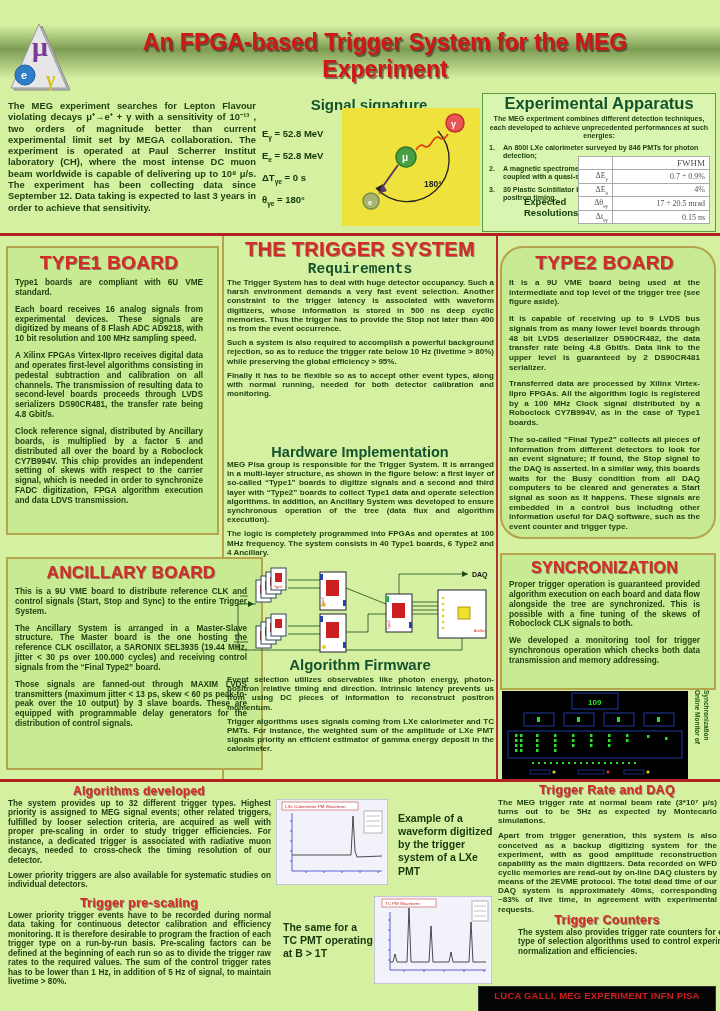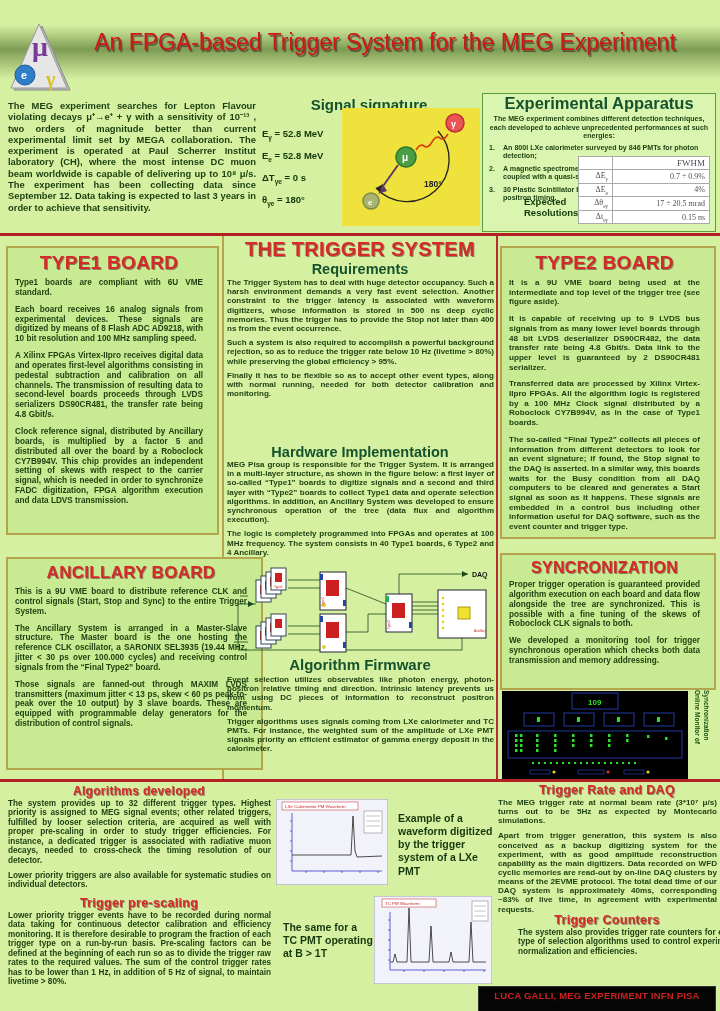--- a/index.html
+++ b/index.html
@@ -17,21 +17,21 @@
   .panel { background:#c8ea92; border:2px solid #b5a44e; padding:4px 14px 2px 7px; }
   .panel .body-text p { font-size:8.2px; line-height:1.2; margin-bottom:7px; }
   .mid-text p { font-size:8px; line-height:1.15; margin-bottom:5px; font-weight:bold; color:#1b3f0e; text-align:justify; }
   .bot-text p { font-size:8.2px; line-height:1.15; margin-bottom:6px; font-weight:bold; color:#1b3f0e; text-align:justify; }
   .divider { background:#b22222; height:3px; left:0; width:720px; }
   .vline { width:2px; }
   
   #title-band { left:0; top:25px; width:720px; height:54px;
     background:linear-gradient(180deg, rgba(123,158,82,0) 0%, rgba(110,142,70,.85) 45%, rgba(123,158,82,0) 100%); }
   #main-title { left:85px; top:29px; width:600px; font-size:23px; line-height:1.16;
-    font-weight:normal; color:#d01616; text-align:center;
+    font-weight:bold; color:#d01616; text-align:center;
     text-shadow:1.5px 1.5px 1px rgba(55,25,25,.6); }
   
   #signal-values div { height:22px; font-size:9.5px; font-weight:bold; color:#12380a; }
   #signal-values sub { font-size:6.5px; }
   
   #apparatus-panel { background:#daf5b0; border:1px solid #5a9e3c; }
   #apparatus-panel .app-intro { font-size:7.1px; font-weight:bold; color:#1b3f0e; margin:2px 2px 3px 2px; text-align:center; line-height:1.2;}
   .app-item { display:flex; font-size:7.1px; font-weight:bold; color:#1b3f0e; margin:0 0 4px 6px; line-height:1.2; }
   .app-item .num { width:14px; flex:none; }
   #res-table { border-collapse:collapse; background:#fff; font-family:"Liberation Serif", serif;
@@ -153,21 +153,21 @@
   <div class="panel abs" style="left:6px; top:557px; width:257px; height:213px;">
     <div class="red-head" style="font-size:17px; margin-bottom:4px;">ANCILLARY BOARD</div>
     <div class="body-text">
       <p>This is a 9U VME board to distribute reference CLK and control signals (Start, Stop and Sync) to the entire Trigger System.</p>
       <p>The Ancillary System is arranged in a Master-Slave structure. The Master board is the one hosting the reference CLK oscillator, a SARONIX SEL3935 (19.44 MHz, jitter &lt; 30 ps over 100.000 cycles) and receiving control signals from the “Final Type2” board.</p>
       <p>Those signals are fanned-out through MAXIM LVDS transmitters (maximum jitter &lt; 13 ps, skew &lt; 60 ps peak-to-peak over the 10 output) by 3 slave boards. These are equipped with programmable delay generators for the distribution of control signals.</p>
     </div>
   </div>
 
   <div class="abs red-head" style="left:226px; top:238px; width:268px; font-size:20px;">THE TRIGGER SYSTEM</div>
-  <div class="abs green-head" style="left:226px; top:261px; width:268px; font-size:14.5px;">Requirements</div>
+  <div class="abs green-head" style="left:226px; top:261px; width:268px; font-size:14.5px;font-family:Liberation Mono, monospace;">Requirements</div>
   <div class="abs mid-text" style="left:227px; top:278px; width:267px;">
     <p>The Trigger System has to deal with huge detector occupancy. Such a harsh environment demands a  very fast event selection. Another constraint to the trigger latency is associated with waveform digitizers, whose information is stored in 500 ns deep cyclic memories. Thus the trigger has to provide the Stop not later than 400 ns from the event occurrence.</p>
     <p>Such a system is also required to accomplish a powerful background rejection, so as to reduce the trigger rate below 10 Hz (livetime &gt; 80%) while preserving the global efficiency &gt; 95%.</p>
     <p>Finally it has to be flexible so as to accept other event types, along with normal running, needed for both detector calibration and monitoring.</p>
   </div>
   <div class="abs green-head" style="left:226px; top:444px; width:268px; font-size:14.5px;">Hardware Implementation</div>
   <div class="abs mid-text" style="left:227px; top:460px; width:267px;">
     <p>MEG Pisa group is responsible for the Trigger System. It is arranged in a multi-layer structure, as shown in the figure below: a first layer of so-called “Type1” boards to digitize signals and a second and third layer with “Type2” boards to collect Type1 data and operate selection algorithms. In addition, an Ancillary System was developed to ensure synchronous operation of the tree (data flux and algorithm execution).</p>
     <p>The logic is completely programmed into FPGAs and operates at 100 MHz frequency. The system consists in 40 Type1 boards, 6 Type2 and 4 Ancillary.</p>
   </div>
@@ -273,21 +273,21 @@
       <text x="244" y="11" font-size="7" font-weight="bold" fill="#111">DAQ</text>
     </svg>
   </div>
 
   <div class="abs green-head" style="left:226px; top:656px; width:268px; font-size:15px;">Algorithm Firmware</div>
   <div class="abs mid-text" style="left:227px; top:675px; width:267px;">
     <p>Event selection utilizes observables like photon energy, photon-positron relative timing and direction. Intrinsic latency prevents us from using DC pieces of information to reconstruct positron momentum.</p>
     <p>Trigger algorithms uses signals coming from LXe calorimeter and TC PMTs. For instance, the weighted sum of the amplitude of LXe PMT signals priority an efficient estimator of gamma energy deposit in the calorimeter.</p>
   </div>
 
-  <div class="panel abs" style="left:500px; top:246px; width:216px; height:293px;">
+  <div class="panel abs" style="left:500px; top:246px; width:216px; height:293px;border-radius:23px;">
     <div class="red-head" style="font-size:19px; margin-bottom:4px;">TYPE2 BOARD</div>
     <div class="body-text">
       <p style="font-size:8.1px;">It is a 9U VME board being used at the intermediate and top level of the trigger tree (see figure aside).</p>
       <p style="font-size:8.1px;">It is capable of receiving up to 9 LVDS bus signals from as many lower level boards through 48 bit LVDS deserializer DS90CR482, the data transfer rate being 4.8 Gbit/s. Data link to the upper level is guaranteed by 2 DS90CR481 serializer.</p>
       <p style="font-size:8.1px;">Transferred data are processed by Xilinx Virtex-IIpro FPGAs. All the algorithm logic is registered by a 100 MHz Clock signal distributed by a Roboclock CY7B994V, as in the case of Type1 boards.</p>
       <p style="font-size:8.1px;">The so-called “Final Type2” collects all pieces of information from different detectors to look for an event signature; if found, the Stop signal to the DAQ is asserted. In a similar way, this boards waits for the Busy condition from all DAQ computers to be cleared and generates a Start signal as soon as it happens. These signals are embedded in a control bus including other information useful for DAQ software, such as the event counter and trigger type.</p>
     </div>
   </div>
 
   <div class="panel abs" style="left:500px; top:553px; width:216px; height:137px;">

